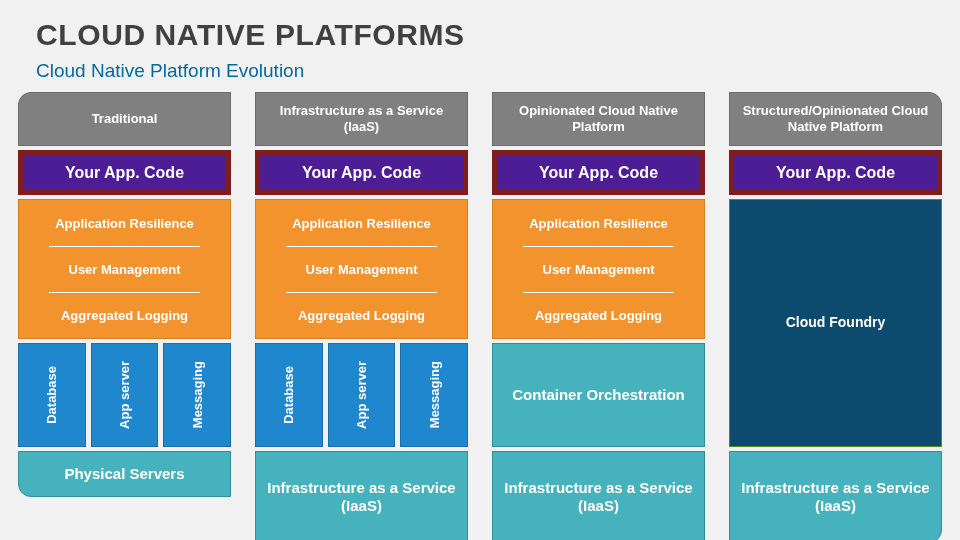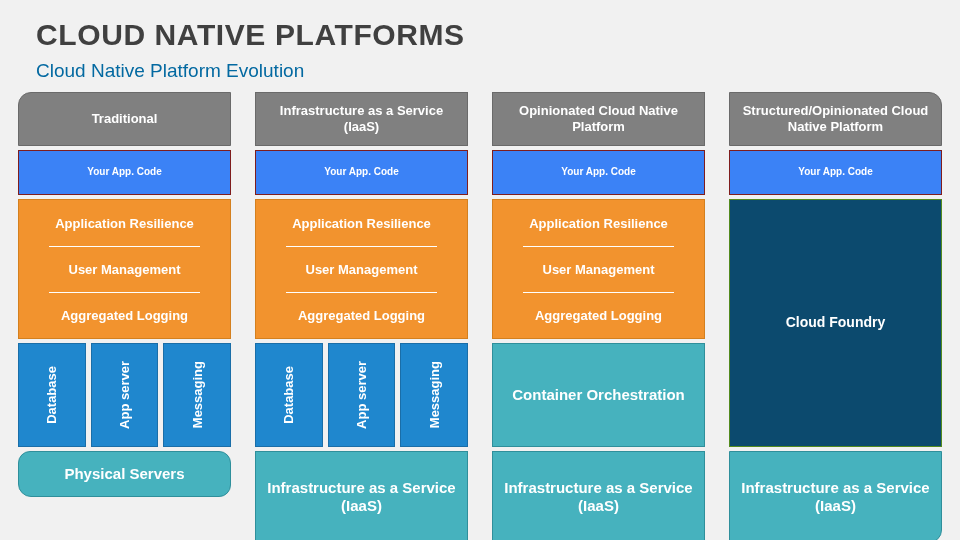--- a/index.html
+++ b/index.html
@@ -74,23 +74,23 @@
     background: #808080;
     border: 1px solid #6a6a6a;
     font-size: 13px;
     padding: 0 6px;
   }
   .col:first-child .hdr { border-top-left-radius: 13px; }
   .col:last-child  .hdr { border-top-right-radius: 13px; }
 
   .appcode {
     height: 45px;
-    background: #3b82f6;
-    border: 1px solid #7f1d1d;
-    font-size: 10px;
+    background: #4c1d95;
+    border: 5px solid #7f1d1d;
+    font-size: 16px;
   }
 
   .stack {
     height: 140px;
     background: #f2932e;
     border: 1px solid #d4801f;
     display: flex;
     flex-direction: column;
     justify-content: flex-start;
     align-items: stretch;
@@ -141,21 +141,21 @@
   }
 
   .teal {
     background: #46b2be;
     border: 1px solid #2f8f9b;
     font-size: 15px;
     font-weight: bold;
   }
   .teal-wide   { height: 104px; }
   .teal-os     { height: 42px; }
-  .teal-phys   { height: 46px; border-radius: 12px; }
+  .teal-phys   { height: 46px; }
   .teal-iaas   { height: 92px; }
 
   .green {
     background: #0c4a6e;
     border: 1px solid #538b1f;
     font-size: 14px;
     font-weight: bold;
     height: 248px;
   }
 

